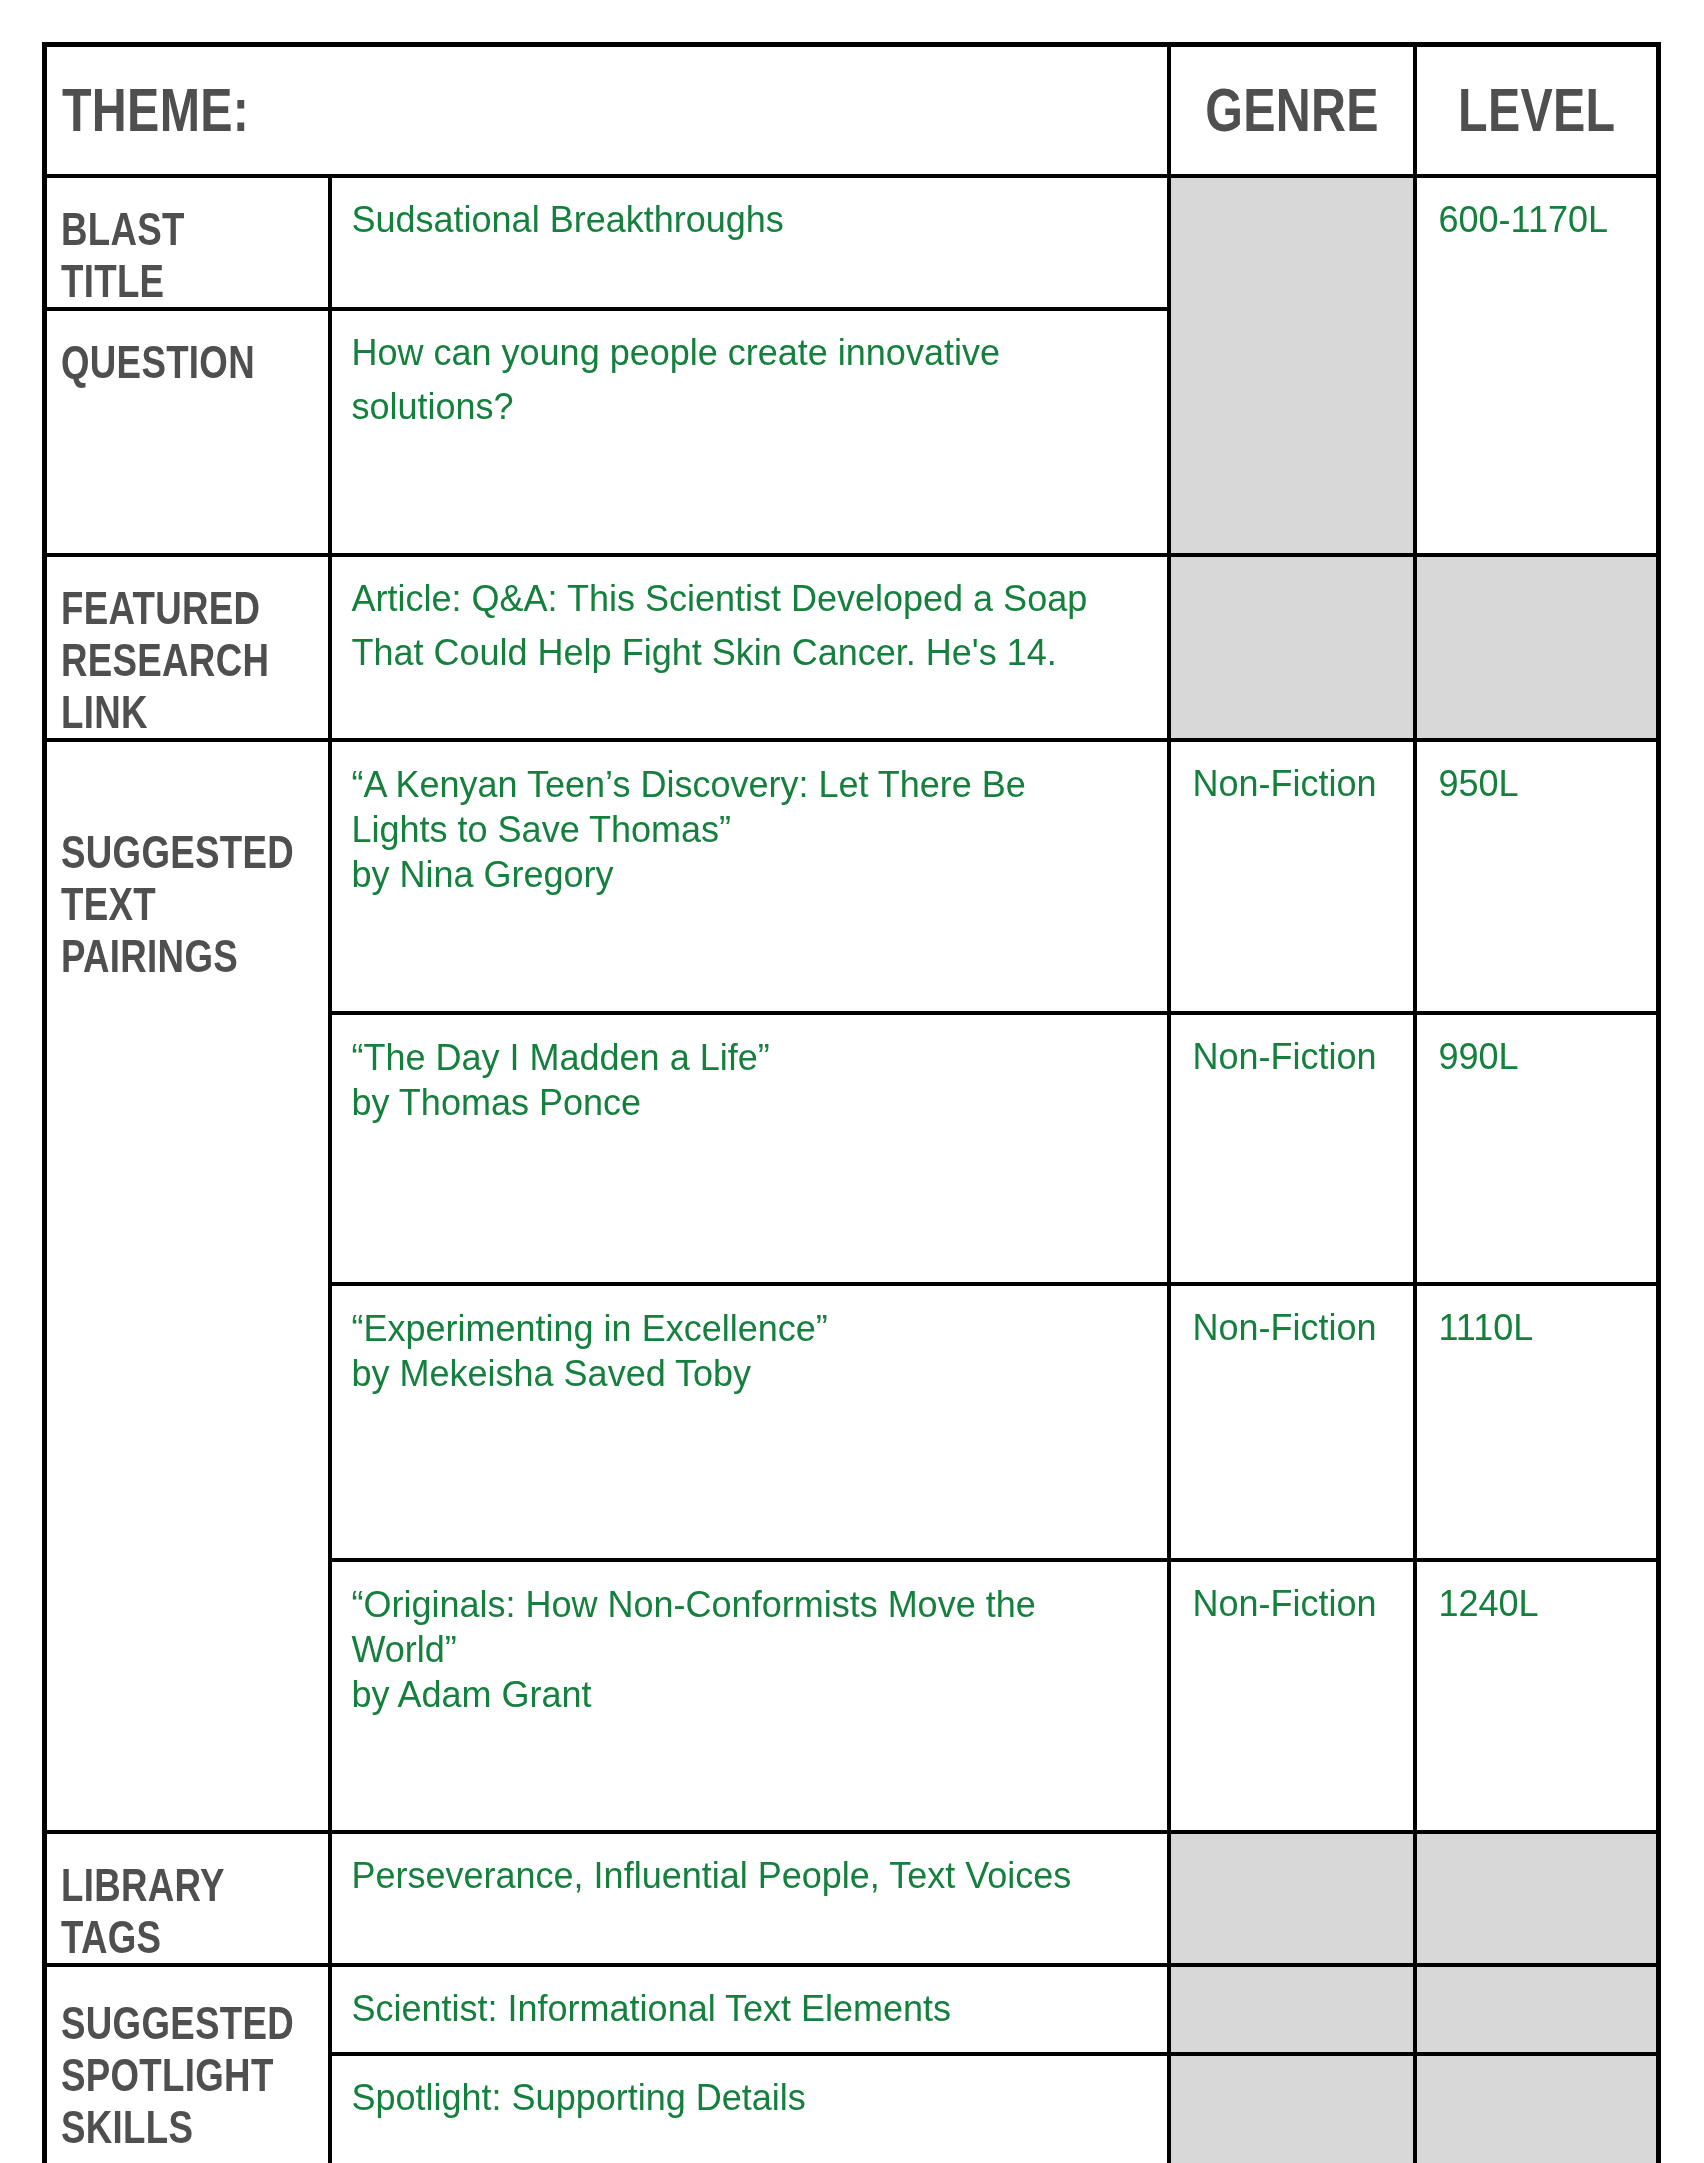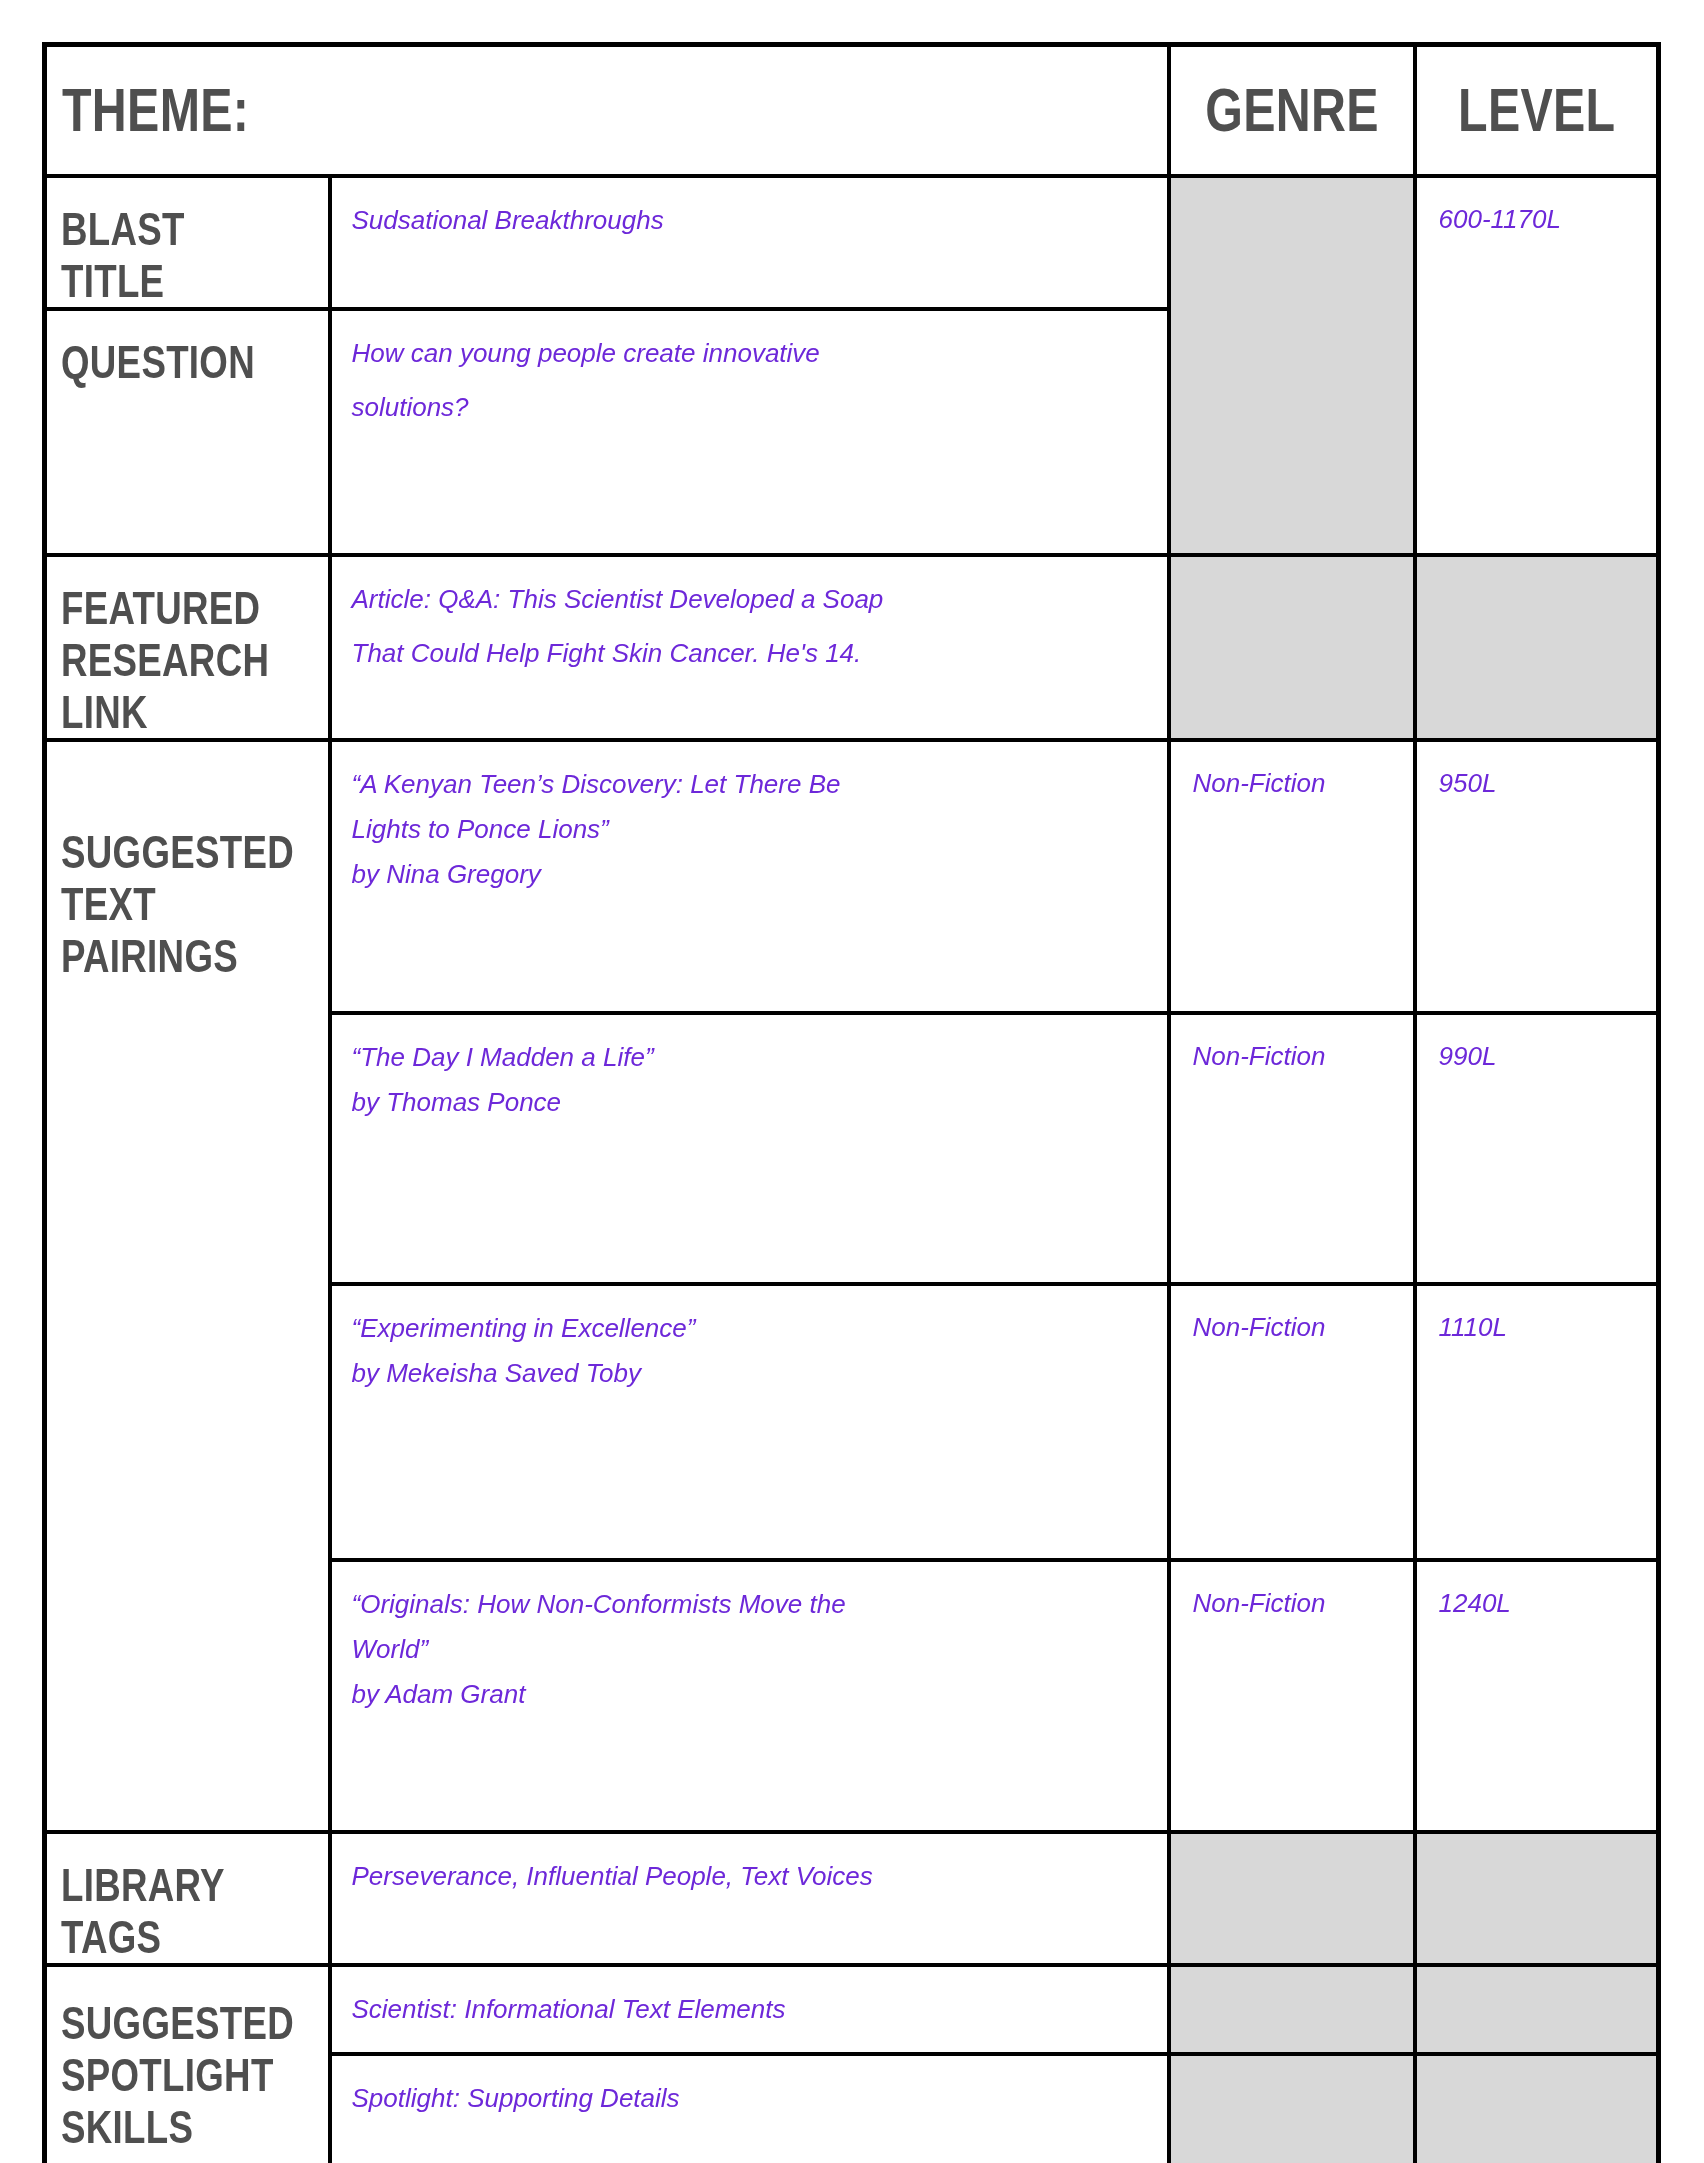--- a/index.html
+++ b/index.html
@@ -32,24 +32,23 @@
     transform: scaleX(0.78); transform-origin: 0 50%;
     letter-spacing: 0.4px;
   }
   .hdr-center {
     text-align: center;
     transform: scaleX(0.78); transform-origin: 50% 50%;
   }
 
   
   .val {
-    display: block; color: #6d28d9;
-    font-size: 26px; line-height: 54px;
+    display: block; color: #15803d;
+    font-size: 36px; line-height: 54px;
     white-space: pre-line;
-    font-style: italic;
   }
   .val-tight { line-height: 45px; }
   .val-nowrap { white-space: nowrap; }
 
   td.label-cell   { vertical-align: top; padding: 25px 10px 0 13.5px; }
   td.pairings-label-cell  { padding-top: 84px; }
   td.spotlight-label-cell { padding-top: 30px; }
 
   td.content-cell { vertical-align: top; padding: 15px 17px 0 20px; }
   td.content-tight{ padding-top: 20px; }
@@ -118,21 +117,21 @@
     <td class="shaded"></td>
   </tr>
 
   <tr style="height:273px">
     <td class="label-cell pairings-label-cell" rowspan="4">
       <span class="lbl">SUGGESTED
 TEXT PAIRINGS</span>
     </td>
     <td class="content-cell content-tight">
       <span class="val val-tight">“A Kenyan Teen’s Discovery: Let There Be
-Lights to Ponce Lions”
+Lights to Save Thomas”
 by Nina Gregory</span>
     </td>
     <td class="meta-cell">
       <span class="val val-tight val-nowrap">Non-Fiction</span>
     </td>
     <td class="meta-cell">
       <span class="val val-tight val-nowrap">950L</span>
     </td>
   </tr>
   <tr style="height:271px">

